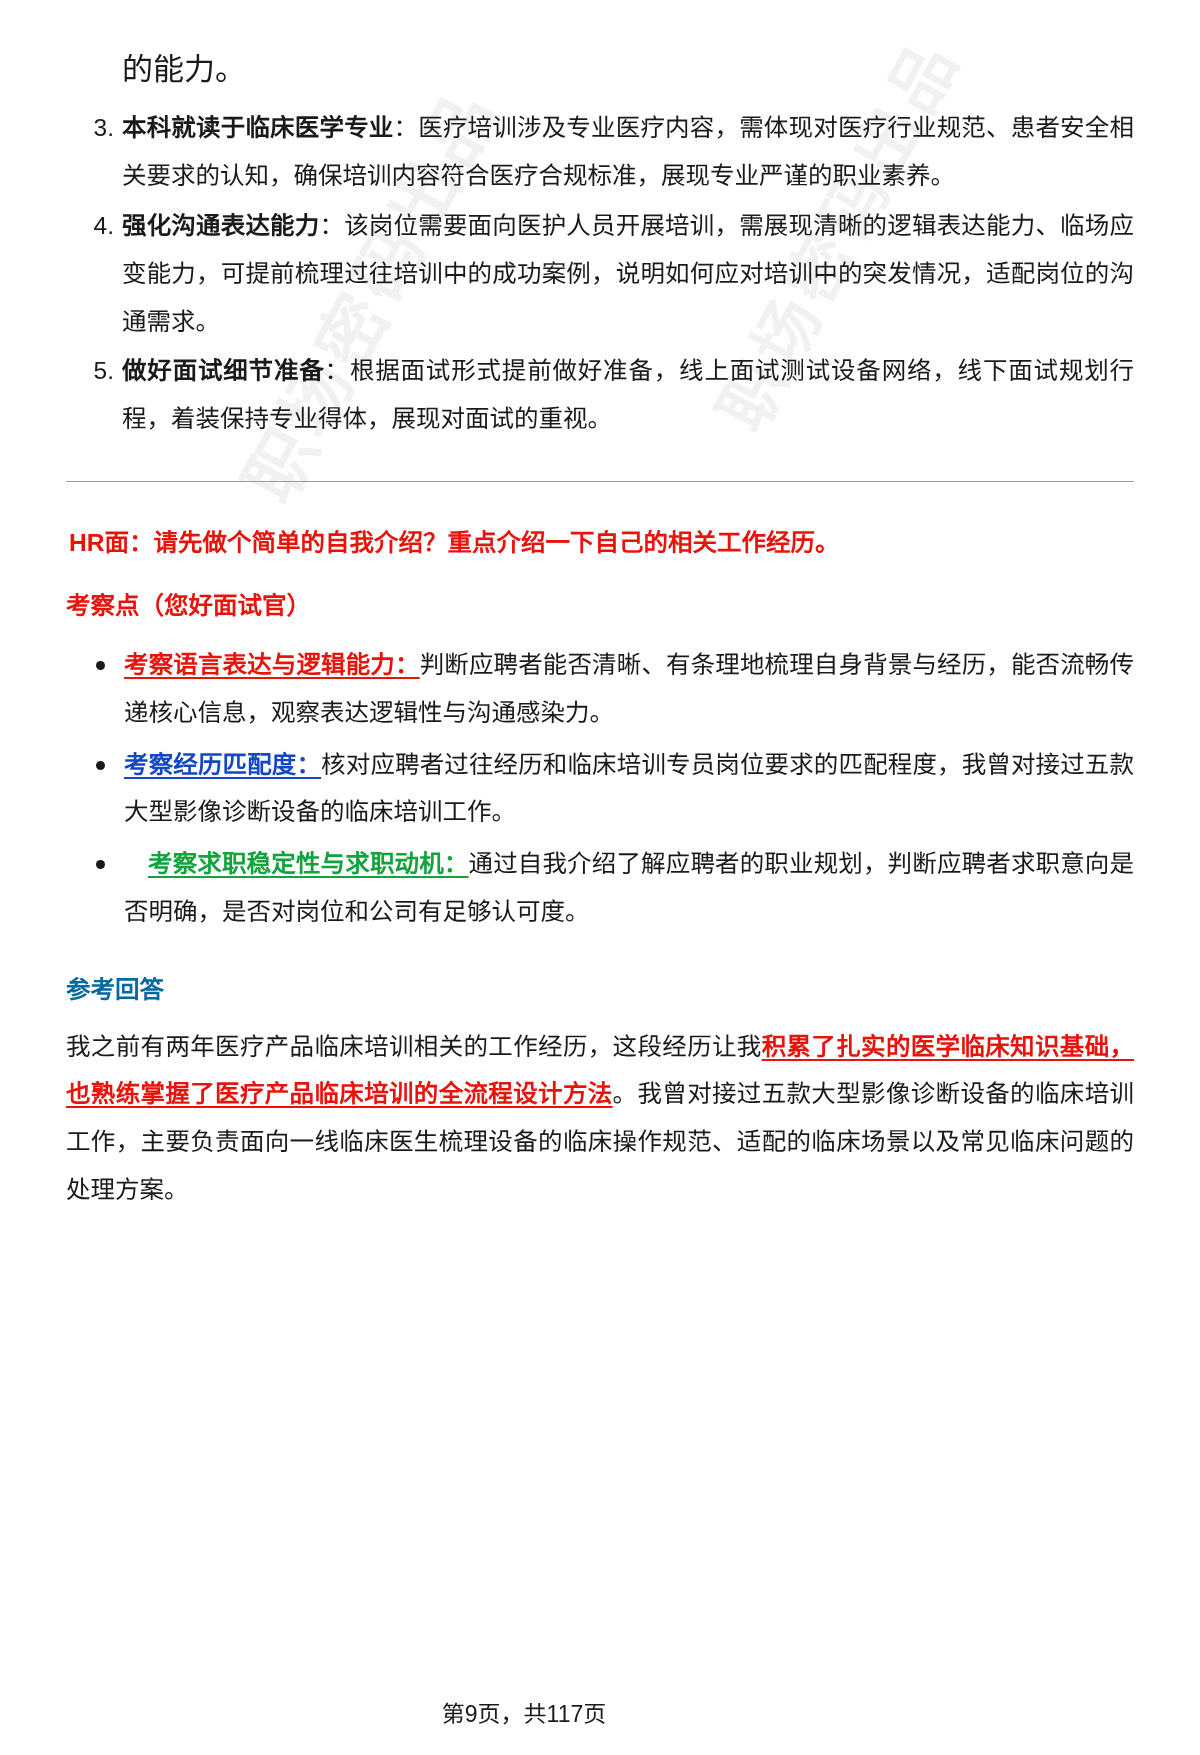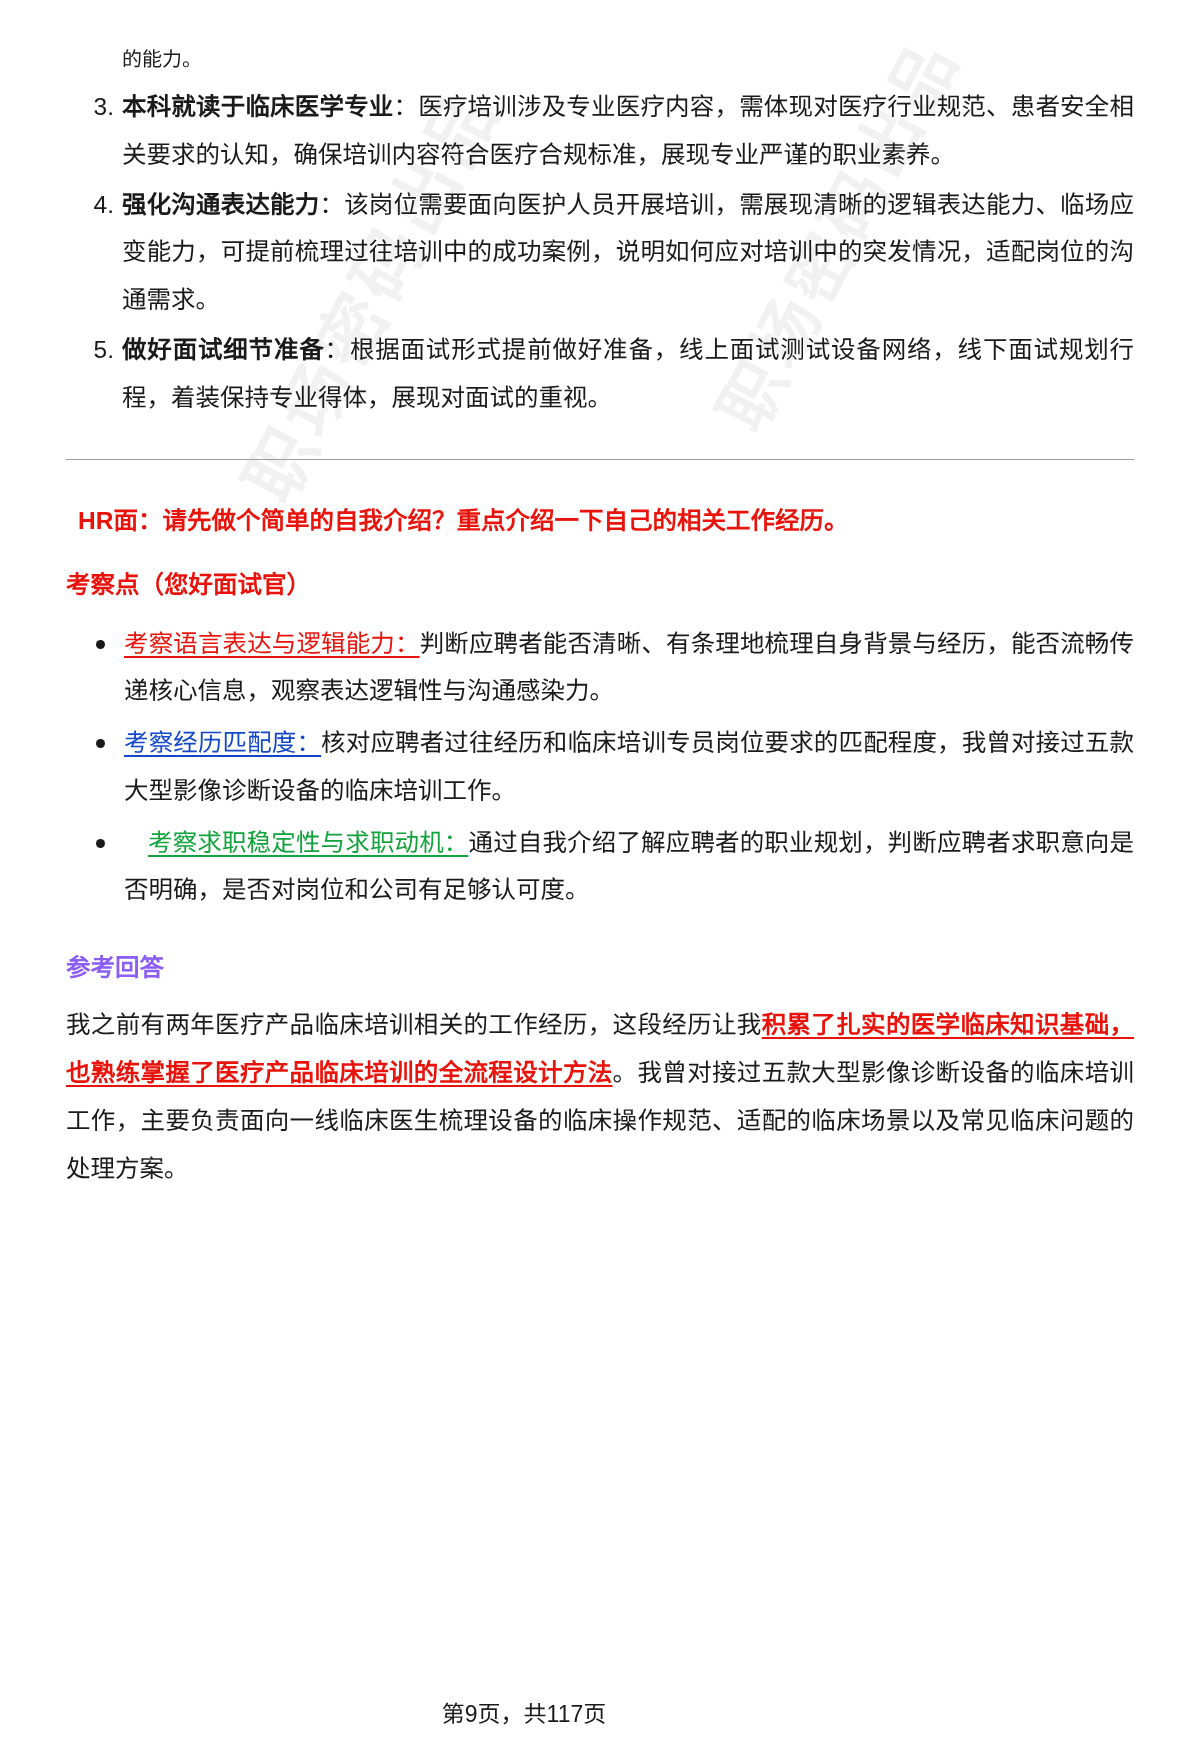--- a/index.html
+++ b/index.html
@@ -39,21 +39,21 @@
     transform-origin: left top;
     white-space: nowrap;
   }
   .wm1 { left: 215px; top: 470px; }
   .wm2 { left: 690px; top: 400px; font-size: 66px; }
 
   .content { position: relative; z-index: 2; }
 
   
   .lead-line {
-    font-size: 20px;
+    font-size: 31px;
     line-height: 1.95;
     margin: 0 0 4px 56px;
   }
 
   ol.numlist {
     list-style: none;
     margin: 0;
     padding: 0;
   }
   ol.numlist > li {
@@ -78,21 +78,21 @@
     border: none;
     border-top: 1.3px solid #9a9a9a;
     margin: 38px 0 40px 0;
   }
 
   .q-title {
     color: #e8140c;
     font-weight: 700;
     font-size: 24.5px;
     line-height: 1.7;
-    margin: 0 0 22px 12px;
+    margin: 0 0 22px 3px;
   }
   .sec-title {
     color: #e8140c;
     font-weight: 700;
     font-size: 24.5px;
     line-height: 1.7;
     margin: 0 0 14px 0;
   }
 
   ul.bullets {
@@ -111,30 +111,30 @@
   ul.bullets > li::before {
     content: "";
     position: absolute;
     left: 30px;
     top: 20px;
     width: 9px; height: 9px;
     background: #1a1a1a;
     border-radius: 50%;
   }
   .lbl {
-    font-weight: 400;
+    font-weight: 700;
     text-decoration: underline;
     text-underline-offset: 4px;
   }
   .lbl.red { color: #e8140c; }
   .lbl.blue { color: #1247c8; }
   .lbl.green { color: #12a33c; margin-left: 24px; }
 
   .answer-title {
-    color: #8b5cf6;
+    color: #0369a1;
     font-weight: 700;
     font-size: 24.5px;
     margin: 34px 0 18px 0;
   }
   p.para {
     font-size: 24.5px;
     line-height: 1.95;
     margin: 0 0 22px 0;
     text-align: justify;
   }

